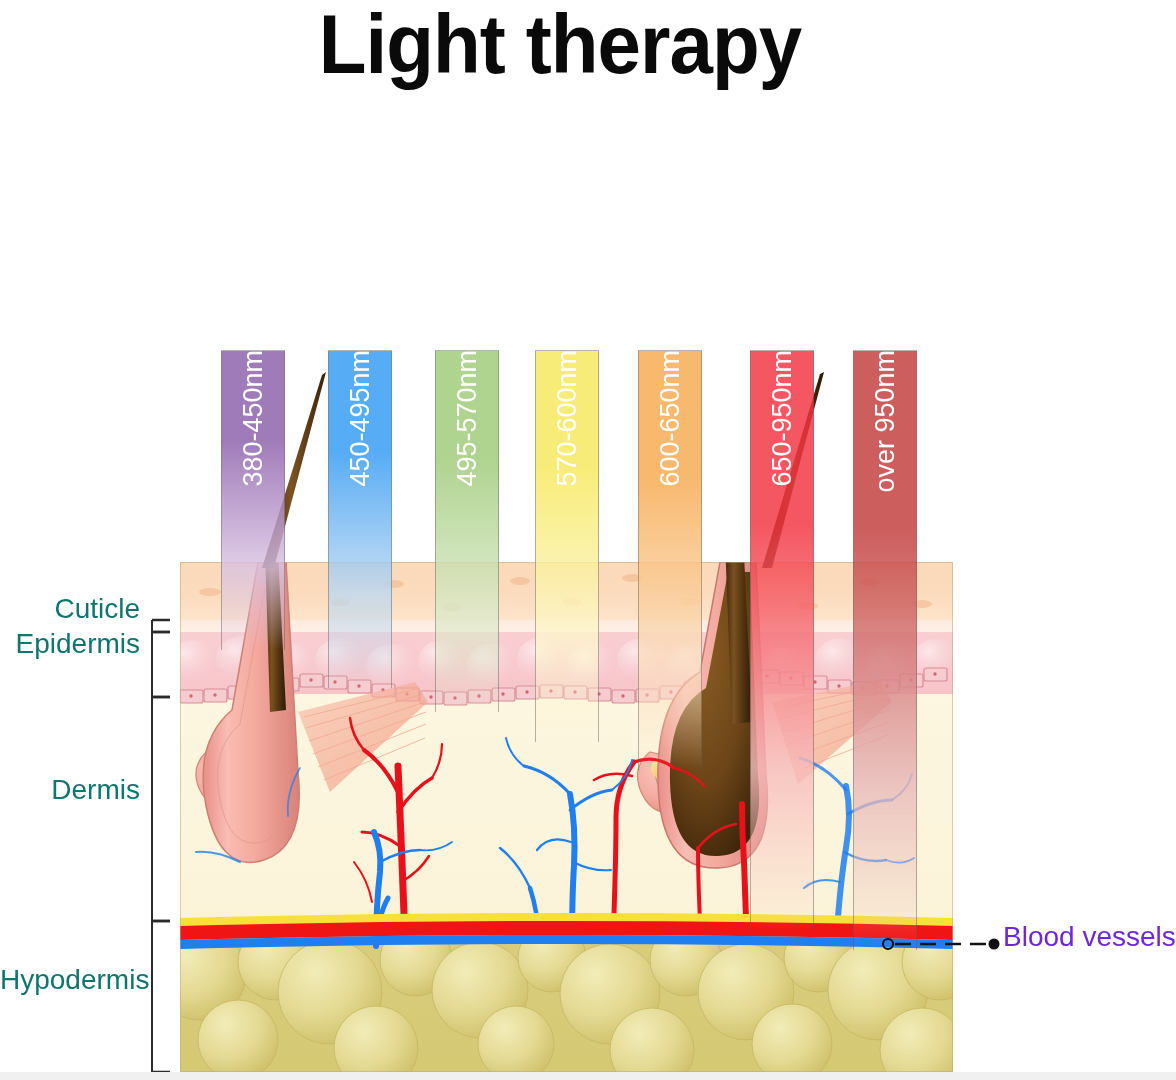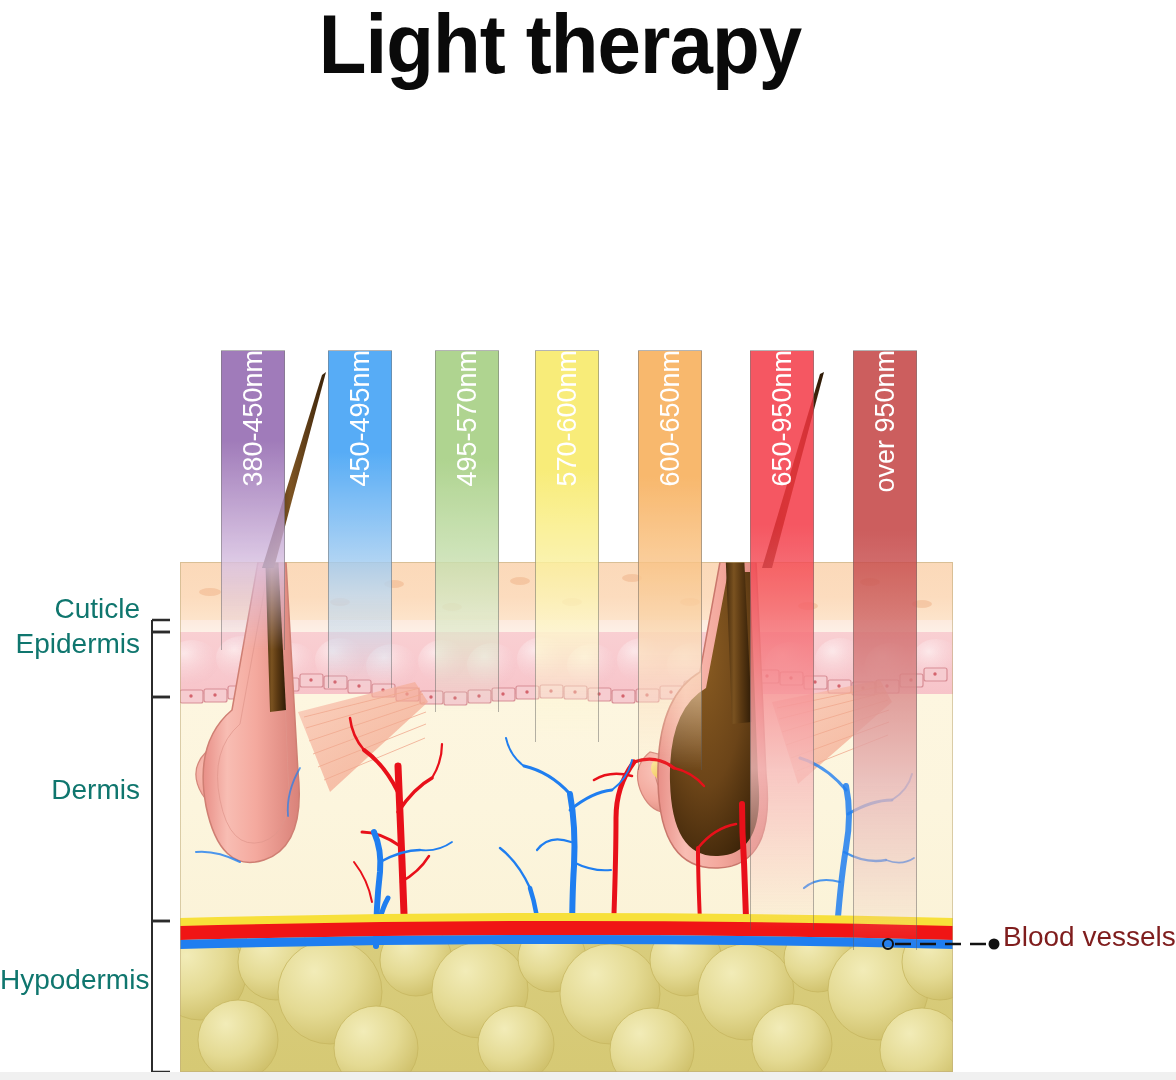--- a/index.html
+++ b/index.html
@@ -97,21 +97,21 @@
   .lbl {
     position: absolute;
     text-align: right;
     color: #0f766e;
     font-size: 28px;
     white-space: nowrap;
   }
   #blood-label {
     position: absolute;
     left: 1003px; top: 921px;
-    font-size: 28px; color:#7f1d1d;
+    font-size: 28px; color:#6d28d9;
     white-space: nowrap;
   }
 </style>
 </head>
 <body>
 
 <div id="stage">
 
   <div id="title">Light therapy</div>
 

